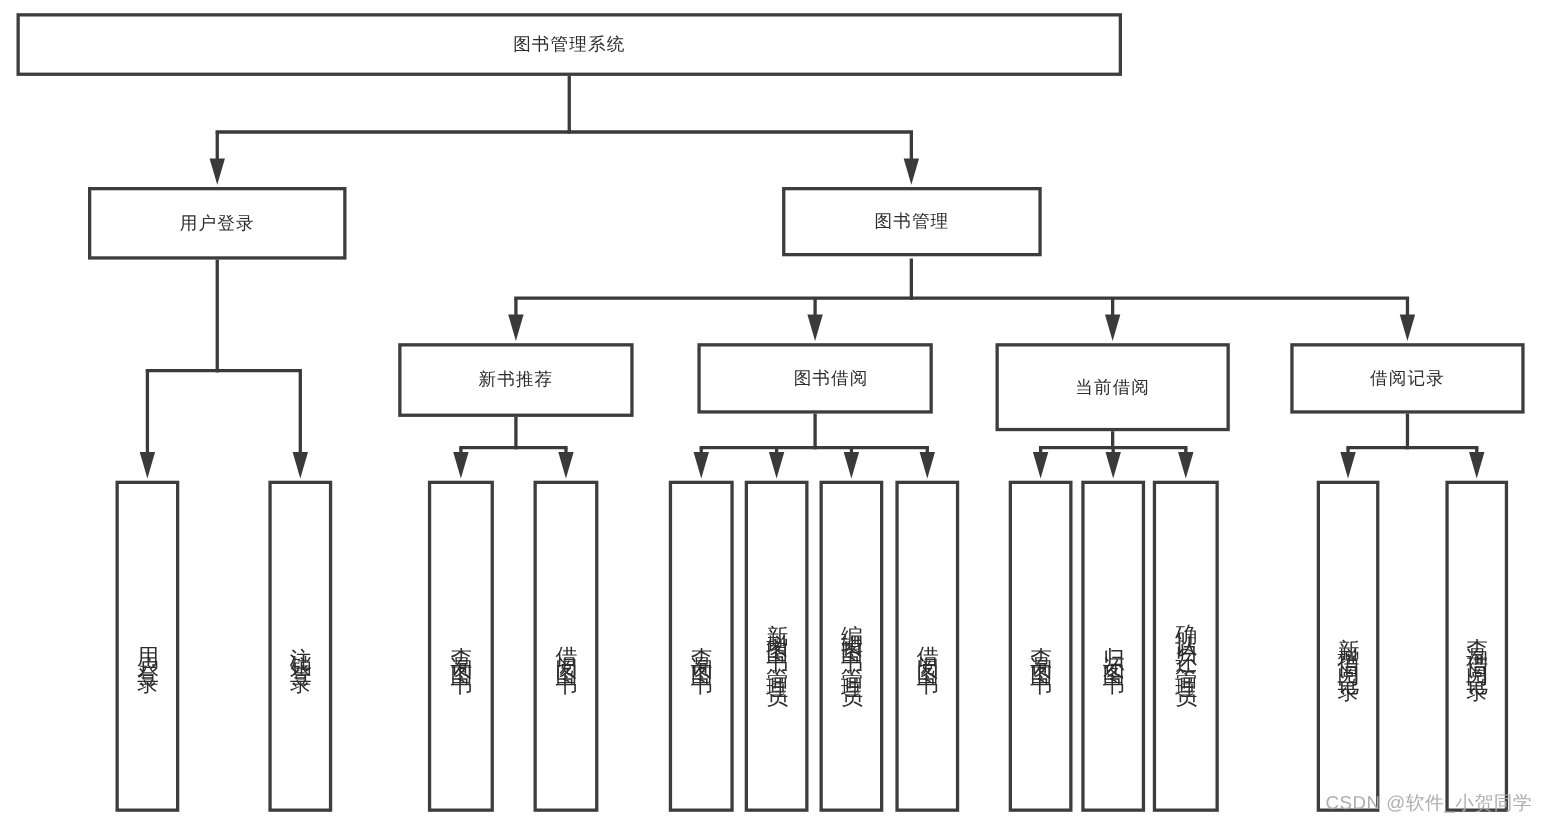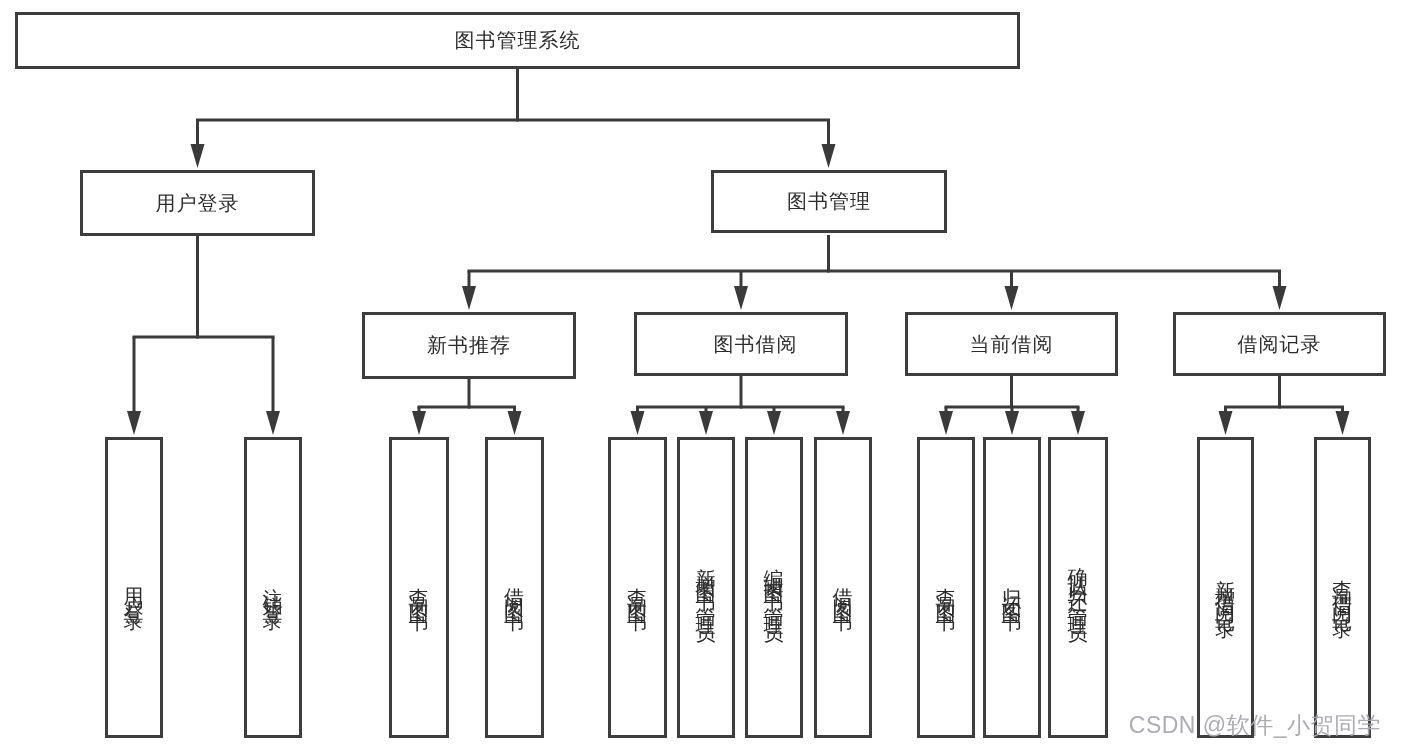--- a/index.html
+++ b/index.html
@@ -27,39 +27,39 @@
     box-sizing: border-box;
     background: #ffffff;
     border: 3px solid #3d3d3d;
     display: flex;
     align-items: center;
     justify-content: center;
     z-index: 2;
     color: #2d2d2d;
   }
   .hlabel {
-    font-size: 20px;
+    font-size: 16px;
     letter-spacing: 1px;
     white-space: nowrap;
   }
   .vbox { top: 437px; height: 301px; }
   .vlabel {
     writing-mode: vertical-rl;
     text-orientation: mixed;
     font-size: 20px;
     letter-spacing: 8px;
     line-height: 1.1;
     white-space: nowrap;
   }
   #watermark {
     position: absolute;
-    right: 24px;
+    right: 12px;
     bottom: 6px;
     z-index: 3;
-    font-size: 23px;
+    font-size: 17px;
     letter-spacing: 0.5px;
     color: rgba(168, 168, 175, 0.95);
     white-space: nowrap;
     text-align: right;
   }
 </style>
 </head>
 <body>
 
 <div id="canvas">
@@ -138,21 +138,21 @@
   <div class="box" style="left:711px; top:170px; width:236px; height:63px;">
     <span class="hlabel">图书管理</span>
   </div>
 
   <div class="box" style="left:362px; top:312px; width:214px; height:67px;">
     <span class="hlabel">新书推荐</span>
   </div>
   <div class="box" style="left:634px; top:312px; width:214px; height:64px;padding-left:29px;">
     <span class="hlabel">图书借阅</span>
   </div>
-  <div class="box" style="left:905px; top:312px; width:213px; height:64px;">
+  <div class="box" style="left:905px; top:312px; width:213px; height:80px;">
     <span class="hlabel">当前借阅</span>
   </div>
   <div class="box" style="left:1173px; top:312px; width:213px; height:64px;">
     <span class="hlabel">借阅记录</span>
   </div>
 
   <div class="box vbox" style="left:105px; width:58px;">
     <span class="vlabel">用户登录</span>
   </div>
   <div class="box vbox" style="left:244px; width:58px;">

